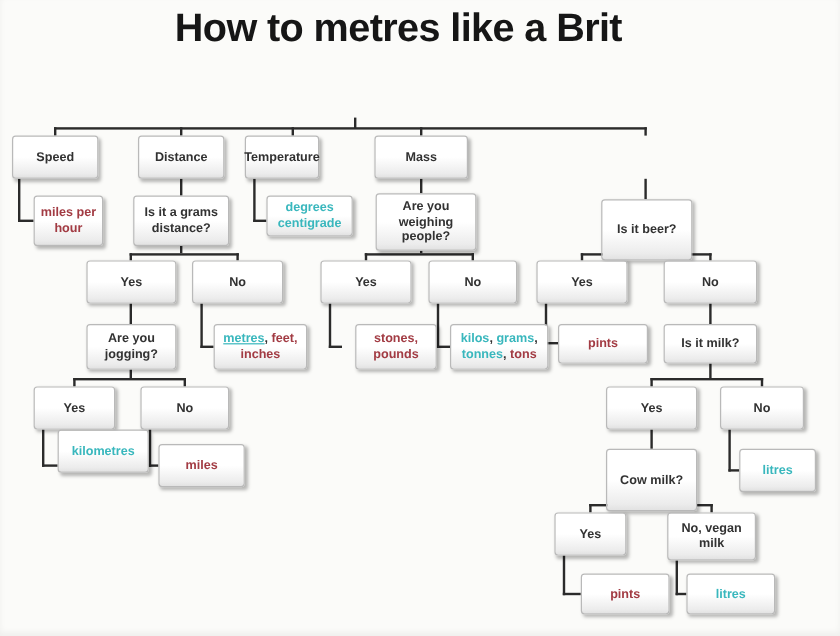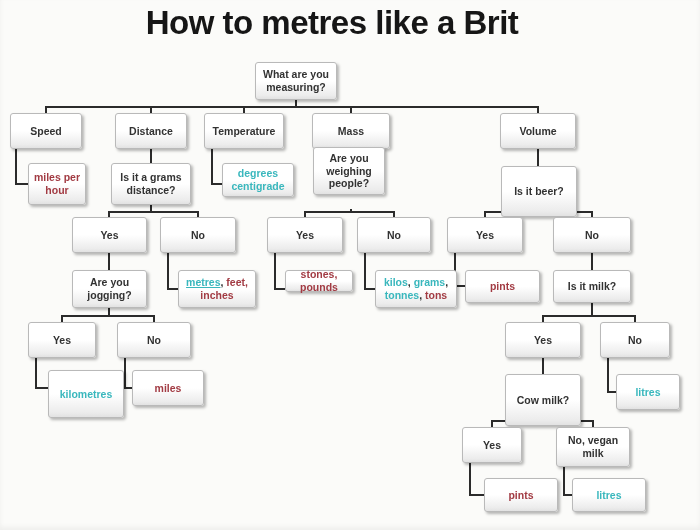--- a/index.html
+++ b/index.html
@@ -94,50 +94,44 @@
   <div class="vl" style="left:542px;top:410px;height:10px"></div>
   <div class="hl" style="left:491px;top:420px;width:103px"></div>
   <div class="vl" style="left:491px;top:420px;height:7px"></div>
   <div class="vl" style="left:592px;top:420px;height:7px"></div>
 
   <div class="vl" style="left:469px;top:463px;height:33px"></div>
   <div class="hl" style="left:469px;top:494px;width:15px"></div>
   <div class="vl" style="left:563px;top:467px;height:29px"></div>
   <div class="hl" style="left:563px;top:494px;width:9px"></div>
 
-  <div class="node" style="left:255px;top:62px;width:82px;height:38px">
-      <span>What are you measuring?</span>
-    </div>
 
   <div class="node" style="left:10px;top:113px;width:72px;height:36px">
       <span>Speed</span>
     </div>
   <div class="node" style="left:115px;top:113px;width:72px;height:36px">
       <span>Distance</span>
     </div>
-  <div class="node" style="left:204px;top:113px;width:80px;height:36px">
+  <div class="node" style="left:204px;top:113px;width:62px;height:36px">
       <span>Temperature</span>
     </div>
   <div class="node" style="left:312px;top:113px;width:78px;height:36px">
       <span>Mass</span>
     </div>
-  <div class="node" style="left:500px;top:113px;width:76px;height:36px">
-      <span>Volume</span>
-    </div>
 
   <div class="node" style="left:28px;top:163px;width:58px;height:42px">
       <span style="color: rgb(162, 59, 67);">miles per hour</span>
     </div>
   <div class="node" style="left:111px;top:163px;width:80px;height:42px">
       <span>Is it a grams distance?</span>
     </div>
   <div class="node" style="left:222px;top:163px;width:72px;height:34px">
       <span style="color: rgb(57, 183, 189);">degrees centigrade</span>
     </div>
-  <div class="node" style="left:313px;top:147px;width:72px;height:48px">
+  <div class="node" style="left:313px;top:161px;width:84px;height:48px">
       <span>Are you weighing people?</span>
     </div>
   <div class="node" style="left:501px;top:166px;width:76px;height:51px">
       <span>Is it beer?</span>
     </div>
 
   <div class="node" style="left:72px;top:217px;width:75px;height:36px">
       <span>Yes</span>
     </div>
   <div class="node" style="left:160px;top:217px;width:76px;height:36px">
@@ -155,21 +149,21 @@
   <div class="node" style="left:553px;top:217px;width:78px;height:36px">
       <span>No</span>
     </div>
 
   <div class="node" style="left:72px;top:270px;width:75px;height:38px">
       <span>Are you jogging?</span>
     </div>
   <div class="node" style="left:178px;top:270px;width:78px;height:38px">
       <span><span style="color: rgb(57, 183, 189); text-decoration: underline;">metres</span><span style="color: rgb(50, 50, 50);">, </span><span style="color: rgb(162, 59, 67);">feet, inches</span></span>
     </div>
-  <div class="node" style="left:285px;top:270px;width:68px;height:22px">
+  <div class="node" style="left:296px;top:270px;width:68px;height:38px">
       <span style="color: rgb(162, 59, 67);">stones, pounds</span>
     </div>
   <div class="node" style="left:375px;top:270px;width:82px;height:38px">
       <span><span style="color: rgb(57, 183, 189);">kilos</span><span style="color: rgb(50, 50, 50);">, </span><span style="color: rgb(57, 183, 189);">grams</span><span style="color: rgb(50, 50, 50);">, </span><span style="color: rgb(57, 183, 189);">tonnes</span><span style="color: rgb(50, 50, 50);">, </span><span style="color: rgb(162, 59, 67);">tons</span></span>
     </div>
   <div class="node" style="left:465px;top:270px;width:75px;height:33px">
       <span style="color: rgb(162, 59, 67);">pints</span>
     </div>
   <div class="node" style="left:553px;top:270px;width:78px;height:33px">
       <span>Is it milk?</span>
@@ -181,21 +175,21 @@
   <div class="node" style="left:117px;top:322px;width:74px;height:36px">
       <span>No</span>
     </div>
   <div class="node" style="left:505px;top:322px;width:76px;height:36px">
       <span>Yes</span>
     </div>
   <div class="node" style="left:600px;top:322px;width:70px;height:36px">
       <span>No</span>
     </div>
 
-  <div class="node" style="left:48px;top:370px;width:76px;height:48px">
+  <div class="node" style="left:48px;top:358px;width:76px;height:36px">
       <span style="color: rgb(57, 183, 189);">kilometres</span>
     </div>
   <div class="node" style="left:132px;top:370px;width:72px;height:36px">
       <span style="color: rgb(162, 59, 67); text-align: right;">miles</span>
     </div>
   <div class="node" style="left:505px;top:374px;width:76px;height:52px">
       <span>Cow milk?</span>
     </div>
   <div class="node" style="left:616px;top:374px;width:64px;height:36px">
       <span style="color: rgb(57, 183, 189);">litres</span>

